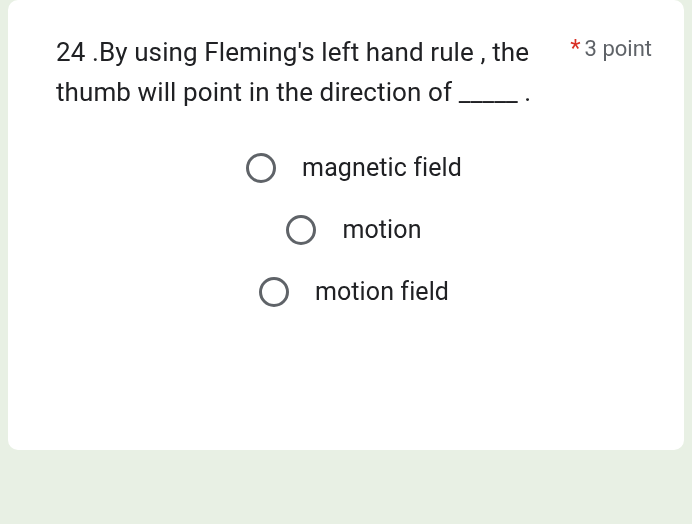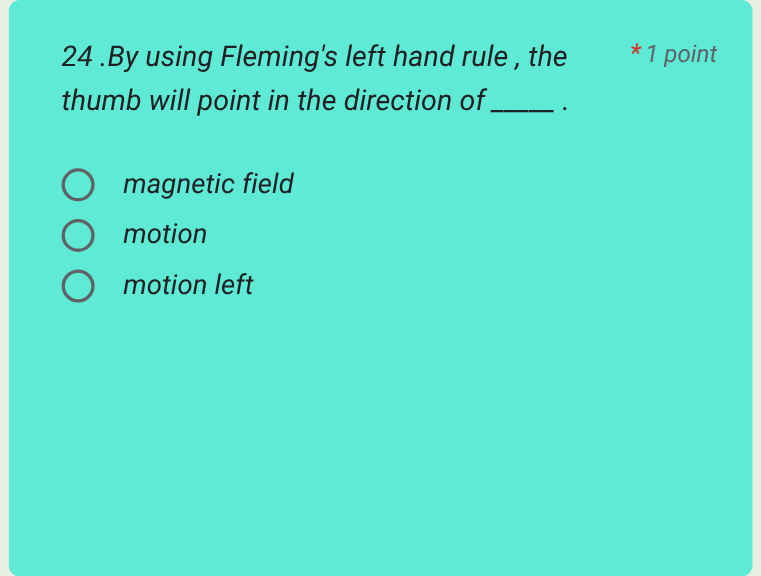--- a/index.html
+++ b/index.html
@@ -8,27 +8,26 @@
       box-sizing: border-box;
     }
     body {
       font-family: 'Google Sans', Roboto, Arial, sans-serif;
       background: #e8f0e4;
       width: 692px;
       height: 524px;
       padding: 0;
     }
     .card {
-      background: #5eead4;
+      background: #ffffff;
       border-radius: 10px;
       margin: 0 8px;
       padding: 32px 32px 40px 48px;
-      height: 524px;
+      height: 450px;
       position: relative;
-      font-style: italic;
     }
     .question-header {
       display: flex;
       justify-content: space-between;
       align-items: flex-start;
       gap: 20px;
       margin-bottom: 40px;
     }
     .question-text {
       font-size: 26px;
@@ -44,22 +43,23 @@
       padding-top: 2px;
     }
     .required-star {
       color: #d93025;
       font-size: 24px;
       margin-right: 4px;
     }
     .options {
       display: flex;
       flex-direction: column;
-      gap: 16px;
+      gap: 32px;
       margin-top: 10px;
+      align-items: center;
     }
     .option {
       display: flex;
       align-items: center;
       gap: 26px;
       cursor: pointer;
     }
     .radio-circle {
       width: 30px;
       height: 30px;
@@ -73,30 +73,30 @@
       letter-spacing: 0.1px;
     }
   </style>
 </head>
 <body>
 
 <div class="card">
   <div class="question-header">
     <div class="question-text">24 .By using Fleming's left hand rule , the thumb will point in the direction of _____ .</div>
     <div class="points-wrapper">
-      <span class="required-star">*</span><span>1 point</span>
+      <span class="required-star">*</span><span>3 point</span>
     </div>
   </div>
   <div class="options">
     <div class="option">
       <div class="radio-circle"></div>
       <div class="option-label">magnetic field</div>
     </div>
     <div class="option">
       <div class="radio-circle"></div>
       <div class="option-label">motion</div>
     </div>
     <div class="option">
       <div class="radio-circle"></div>
-      <div class="option-label">motion left</div>
+      <div class="option-label">motion field</div>
     </div>
   </div>
 </div>
 
 </body></html>

